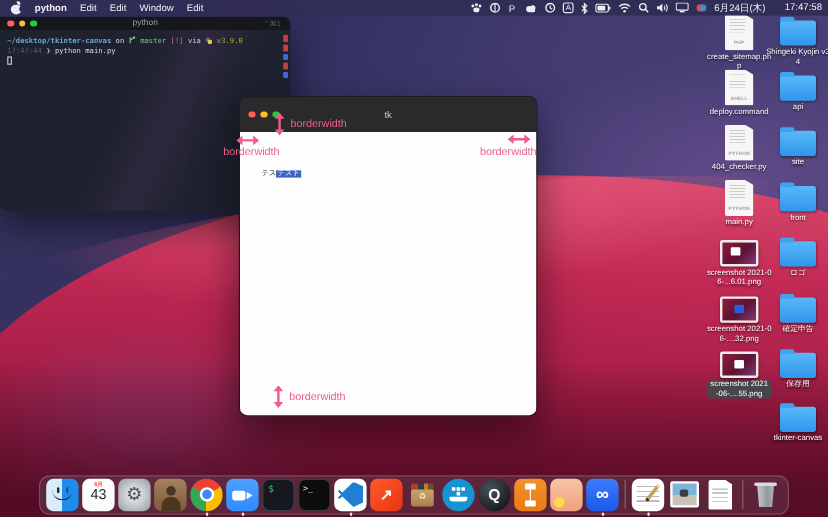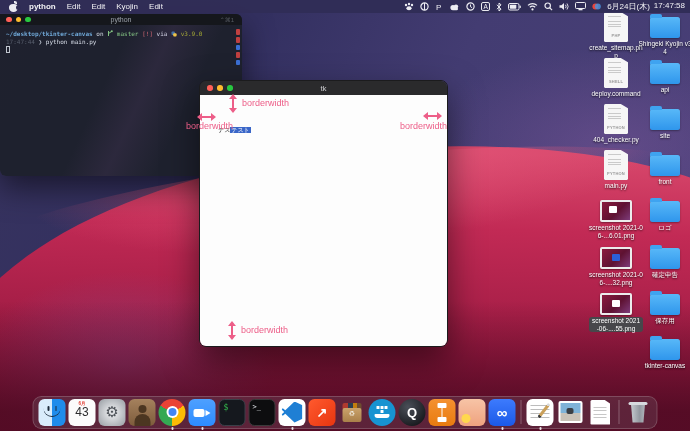--- a/index.html
+++ b/index.html
@@ -24,21 +24,21 @@
 
   
   .menubar{position:absolute;left:0;top:0;width:690px;height:13px;background:rgba(48,45,86,.96);
     display:flex;align-items:center;color:#f2f2f5;font-size:8px;z-index:60;}
   .mb-left{display:flex;align-items:center;gap:11px;padding-left:9px;}
   .mb-app{font-weight:bold;}
   .mb-right{margin-left:auto;display:flex;align-items:center;gap:6px;padding-right:5px;}
   .mb-right svg{display:block;}
   .mb-A{border:0.8px solid #e8e8ee;border-radius:2px;font-size:6.5px;line-height:7px;width:9px;height:9px;
     display:flex;align-items:center;justify-content:center;}
-  .mb-clock{display:flex;gap:4px;white-space:nowrap;}
+  .mb-clock{display:flex;gap:16px;white-space:nowrap;}
   .apple{width:9px;height:11px;position:relative;}
   .apple .body{position:absolute;left:0;top:2.5px;width:9px;height:8px;background:#ececf2;border-radius:45% 45% 50% 50%;}
   .apple .bite{position:absolute;right:-2.5px;top:3.5px;width:5px;height:5px;border-radius:50%;background:#302d56;}
   .apple .leaf{position:absolute;left:4.5px;top:0;width:3px;height:2.6px;background:#ececf2;border-radius:0 70% 0 70%;}
 
   
   .tl{width:5.5px;height:5.5px;border-radius:50%;}
   .tl.r{background:#ff5f57}.tl.y{background:#febc2e}.tl.g{background:#28c840}
 
   
@@ -55,21 +55,21 @@
   .t-stat{color:#e06c75;}
   .t-ver{color:#a8b02c;}
   .t-time{color:#565d6b;}
   .t-prompt{color:#b6bdc9;}
   .t-cursor{display:inline-block;width:4px;height:7px;border:1px solid #c0c5ce;vertical-align:-1px;}
   .tmark{position:absolute;width:4px;border-radius:1px;right:2px;}
 
   
   .tk{position:absolute;left:199px;top:80px;width:249px;height:267px;border-radius:7px;overflow:hidden;
     box-shadow:0 14px 34px rgba(0,0,0,.5);border:1px solid #1b1b1d;z-index:25;}
-  .tk-tb{height:14px;background:#2a2a2c;display:flex;align-items:center;position:relative;}
+  .tk-tb{height:29px;background:#2a2a2c;display:flex;align-items:center;position:relative;}
   .tk-tb .lights{display:flex;gap:4.5px;padding-left:7px;}
   .tk-title{position:absolute;left:0;right:0;text-align:center;font-size:8px;color:#c9c9cc;}
   .tk-canvas{position:relative;height:253px;background:#fdfdfd;}
   .cv-text{position:absolute;left:18px;top:31px;font-size:6px;line-height:8px;color:#1a1a1a;white-space:nowrap;}
   .cv-sel{background:#3a66c8;color:#fff;padding:0 1px;}
 
   
   .anno{position:absolute;z-index:40;}
   .anno-label{position:absolute;z-index:40;font-size:9px;color:#ed5e88;white-space:nowrap;
     font-family:"Liberation Sans",sans-serif;}
@@ -354,21 +354,21 @@
   <div class="menubar">
     <div class="mb-left">
       <div class="apple">
           <div class="body"></div>
           <div class="bite"></div>
           <div class="leaf"></div>
         </div>
       <span class="mb-app">python</span>
       <span>Edit</span>
       <span>Edit</span>
-      <span>Kyojin</span>
+      <span>Window</span>
       <span>Edit</span>
     </div>
     <div class="mb-right">
       <svg width="10" height="9">
           <circle cx="2" cy="3" r="1.2" fill="#ececf2"></circle>
           <circle cx="5" cy="2" r="1.2" fill="#ececf2"></circle>
           <circle cx="8" cy="3" r="1.2" fill="#ececf2"></circle>
           <ellipse cx="5" cy="6.3" rx="2.6" ry="2" fill="#ececf2"></ellipse>
         </svg>
       <svg width="9" height="9">

